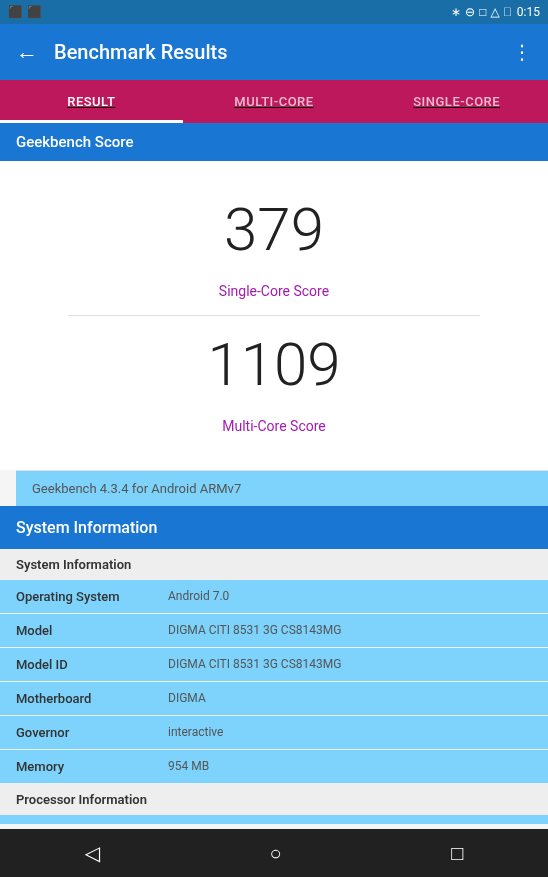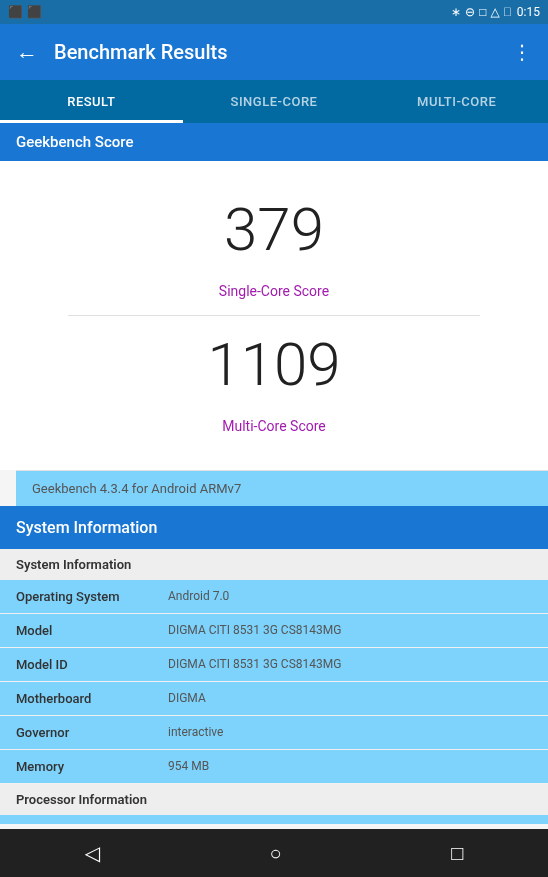--- a/index.html
+++ b/index.html
@@ -59,23 +59,24 @@
       cursor: pointer;
     }
     .app-bar-more {
       color: white;
       font-size: 20px;
       cursor: pointer;
     }
 
     
     .tabs {
-      background: #0369a1;
+      background: #be185d;
       display: flex;
       border-bottom: none;
+      text-decoration: underline;
     }
     .tab {
       flex: 1;
       text-align: center;
       padding: 14px 8px;
       color: rgba(255,255,255,0.7);
       font-size: 13px;
       font-weight: 500;
       letter-spacing: 0.5px;
       cursor: pointer;
@@ -237,24 +238,24 @@
   <span class="app-bar-back">←</span>
   <span class="app-bar-title">Benchmark Results</span>
   <span class="app-bar-more">⋮</span>
 </div>
 
 <div class="tabs">
   <div class="tab active">
     <span>RESULT</span>
   </div>
   <div class="tab">
+    <span>MULTI-CORE</span>
+  </div>
+  <div class="tab">
     <span>SINGLE-CORE</span>
-  </div>
-  <div class="tab">
-    <span>MULTI-CORE</span>
   </div>
 </div>
 
 <div class="content-scroll">
 
   <div class="section-header-blue">
     <span>Geekbench Score</span>
   </div>
 
   <div class="scores-area">

